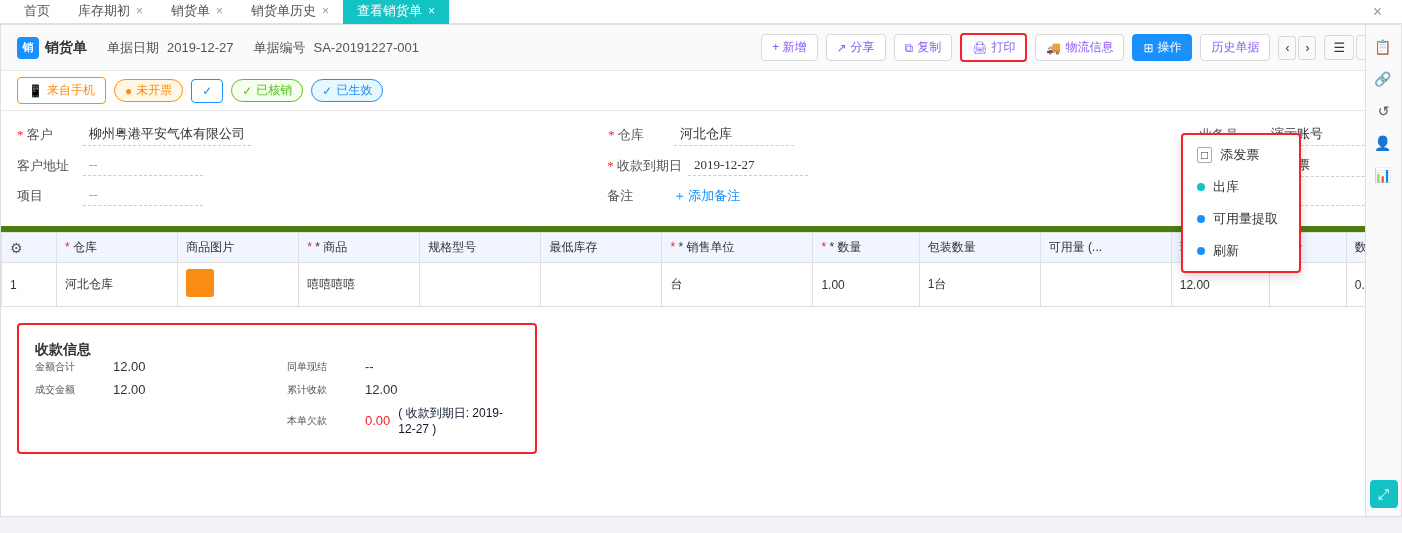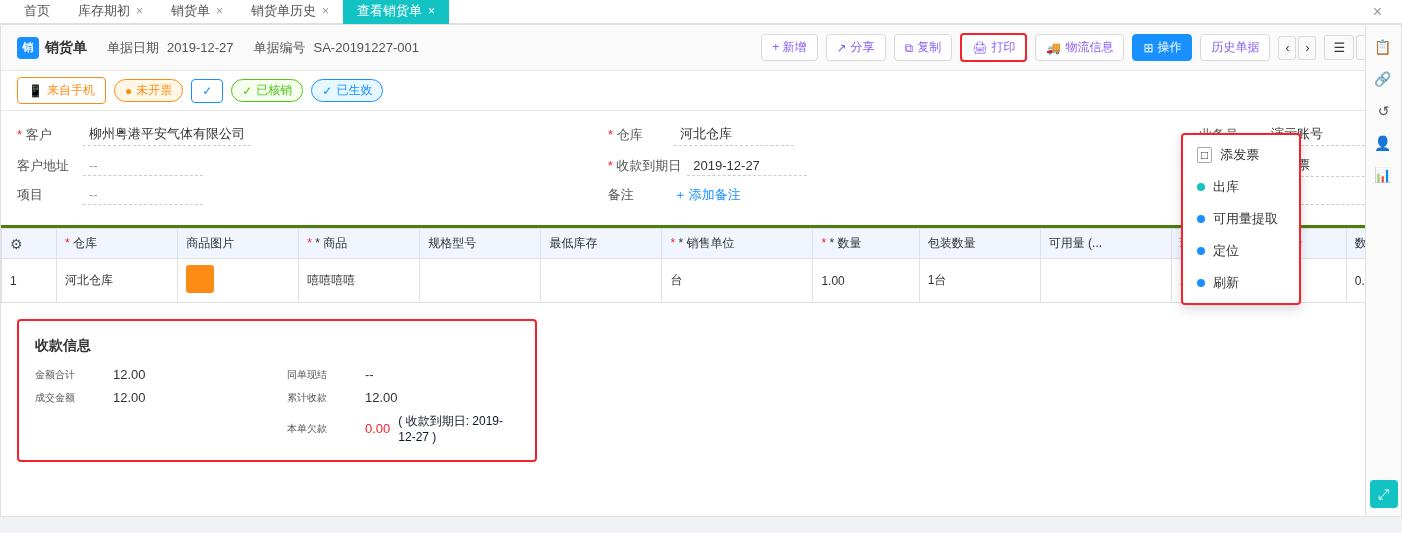--- a/index.html
+++ b/index.html
@@ -81,21 +81,21 @@
     .status-badge {
       display: inline-flex; align-items: center; gap: 4px; padding: 2px 10px;
       border-radius: 12px; font-size: 12px; border: 1px solid;
     }
     .status-badge.orange { border-color: #fa8c16; color: #fa8c16; background: #fff7e6; }
     .status-badge.green { border-color: #52c41a; color: #52c41a; background: #f6ffed; }
     .status-badge.blue { border-color: #1890ff; color: #1890ff; background: #e6f7ff; }
 
     
     .form-section {
-      padding: 12px 16px; border-bottom: 3px solid #4d7c0f;
+      padding: 12px 16px; border-bottom: 6px solid #4d7c0f; font-family: Liberation Serif, serif;
     }
     .form-row {
       display: flex; align-items: center; gap: 0; margin-bottom: 8px;
     }
     .form-group {
       display: flex; align-items: center; gap: 6px; flex: 1;
     }
     .form-label {
       font-size: 13px; color: #555; white-space: nowrap; min-width: 60px;
     }
@@ -123,21 +123,21 @@
     .product-img {
       width: 28px; height: 28px; background: #fa8c16;
       border-radius: 3px; display: inline-block;
     }
 
     
     .payment-section {
       margin: 16px; border: 2px solid #f5222d; border-radius: 4px; padding: 16px;
       background: #fff; max-width: 520px;
     }
-    .payment-title { font-size: 14px; font-weight: bold; margin-bottom: 12px; }
+    .payment-title { font-size: 14px; font-weight: bold; }
     .payment-grid { display: grid; grid-template-columns: 1fr 1fr; gap: 8px 20px; }
     .payment-row { display: flex; align-items: center; gap: 8px; }
     .payment-label { color: #555; font-size: 10px; min-width: 70px; }
     .payment-value { font-size: 13px; color: #333; }
     .payment-value.orange { color: #0f172a; }
     .payment-value.red { color: #f5222d; }
 
     
     .dropdown-menu {
       position: absolute; top: 108px; right: 100px;
@@ -400,24 +400,20 @@
       <div class="dropdown-item">
         <span class="dropdown-dot teal"></span>
         <span>出库</span>
       </div>
       <div class="dropdown-item">
         <span class="dropdown-dot blue"></span>
         <span>可用量提取</span>
       </div>
       <div class="dropdown-item">
         <span class="dropdown-dot blue"></span>
-        <span>定位</span>
-      </div>
-      <div class="dropdown-item">
-        <span class="dropdown-dot blue"></span>
         <span>刷新</span>
       </div>
     </div>
 
     <div class="right-sidebar">
       <div class="sidebar-icon">📋</div>
       <div class="sidebar-icon">🔗</div>
       <div class="sidebar-icon">↺</div>
       <div class="sidebar-icon">👤</div>
       <div class="sidebar-icon">📊</div>

